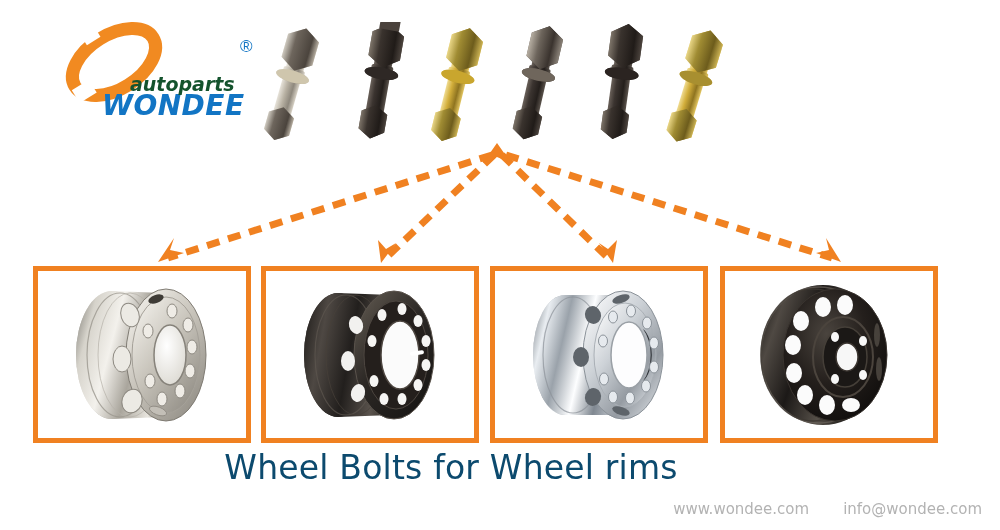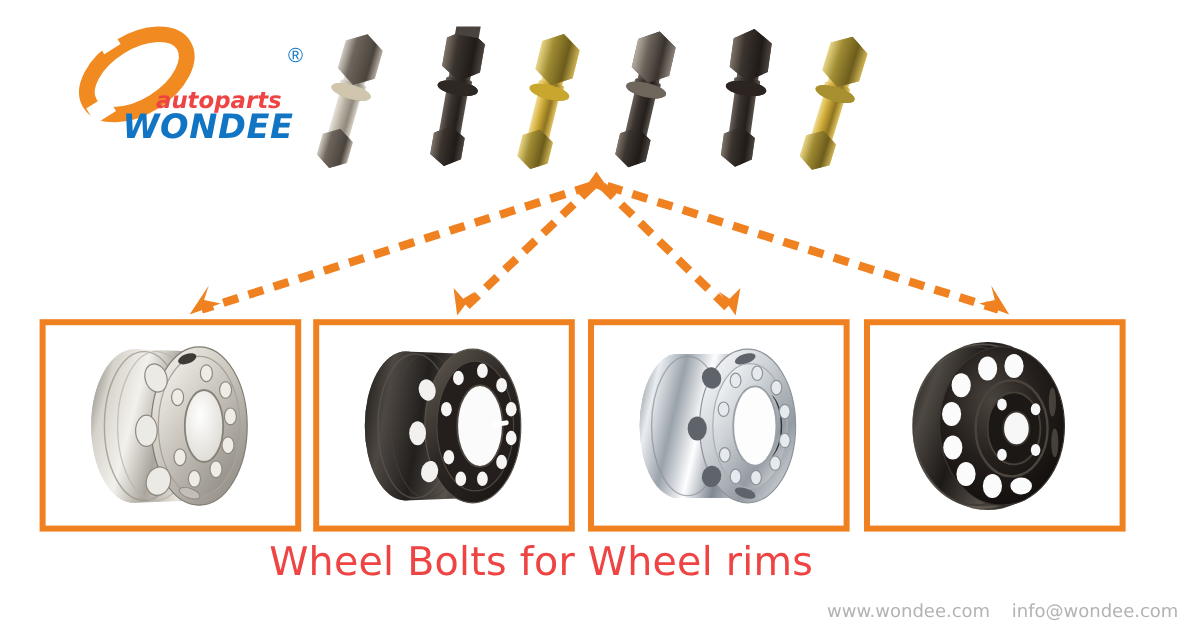--- a/index.html
+++ b/index.html
@@ -21,21 +21,21 @@
     font-weight:bold;font-style:italic;
     font-size:28px;letter-spacing:.5px;
     color:#1275c4;line-height:1;
     white-space:nowrap;
     margin-top:44px;
   }
   .logo-sub{
     position:absolute;left:78px;top:63px;
     font-family:"DejaVu Sans","Liberation Sans",sans-serif;
     font-weight:bold;font-style:italic;
-    font-size:19px;color:#ef4444;line-height:1;
+    font-size:19px;color:#14532d;line-height:1;
     white-space:nowrap;
   }
   .logo-reg{
     position:absolute;left:188px;top:26px;
     font-size:17px;color:#1275c4;line-height:1;
   }
 
   
   .bolts{position:absolute;left:255px;top:22px;width:500px;height:130px;}
 
@@ -54,32 +54,32 @@
     overflow:hidden;
   }
   .rimbox svg{display:block;position:absolute;left:50%;top:50%;transform:translate(-50%,-50%);}
 
   
   .caption{
     position:absolute;left:0;top:448px;width:902px;
     text-align:center;
     font-family:"DejaVu Sans","Liberation Sans",sans-serif;
     font-size:33px;
-    color:#ef4444;
+    color:#0c4a6e;
     letter-spacing:.2px;
     white-space:nowrap;
   }
 
   
   .footer{
     position:absolute;right:18px;top:500px;
     font-family:"DejaVu Sans","Liberation Sans",sans-serif;
     font-size:15px;color:#b3b3b3;white-space:nowrap;
   }
-  .footer .site{margin-right:18px;}
+  .footer .site{margin-right:34px;}
 </style>
 </head>
 <body>
 
 <div id="stage">
 
   <div class="logo">
     <svg width="215" height="100" viewBox="0 0 215 100">
       <defs>
         <clipPath id="ringcut">

